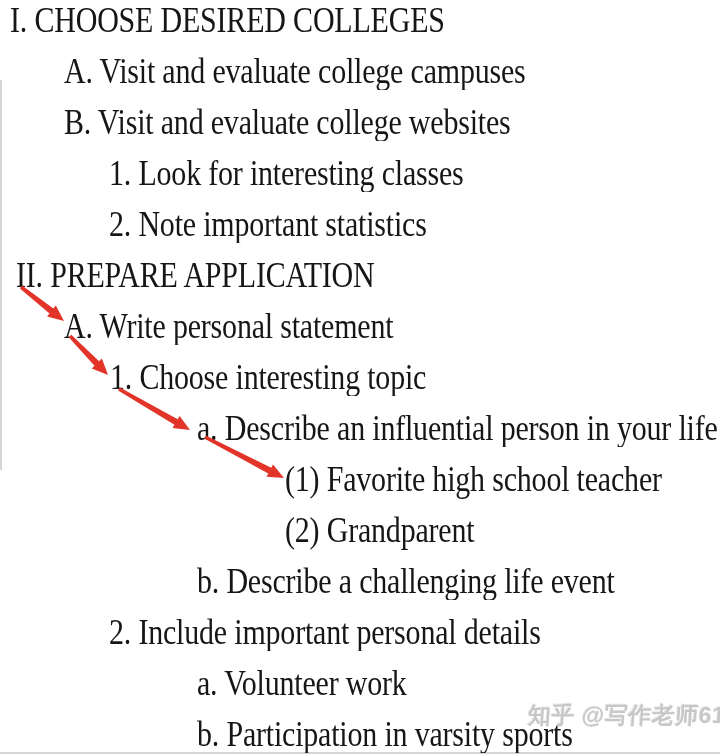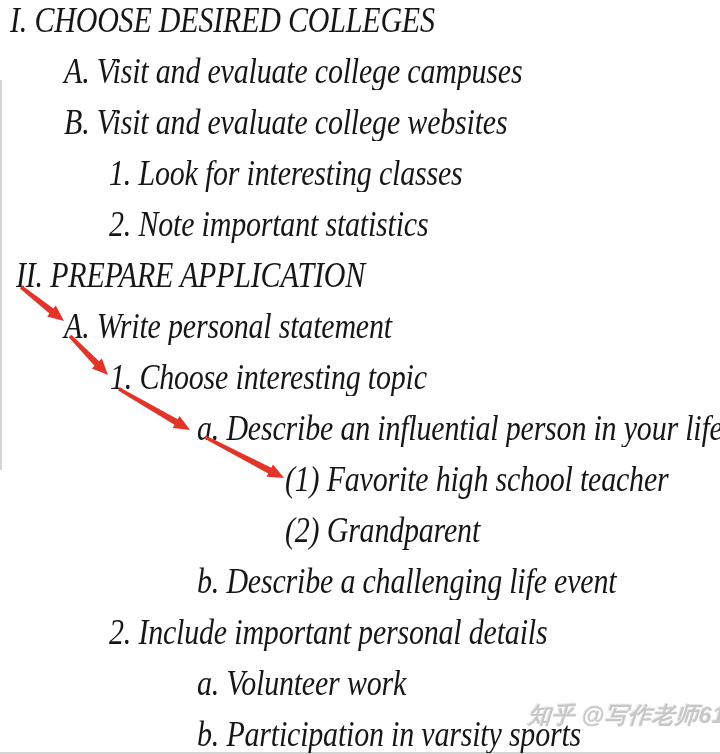--- a/index.html
+++ b/index.html
@@ -17,21 +17,20 @@
     position: relative;
     overflow: hidden;
     background: var(--background);
     font-family: "Liberation Serif", serif;
   }
   .page {
     position: absolute;
     inset: 0;
     width: 720px;
     height: 754px;
-    font-style: italic;
   }
   
   .line {
     position: absolute;
     font-size: 30px;
     line-height: 30px;
     letter-spacing: -0.2px;
     color: var(--ink);
     white-space: nowrap;
     transform: scaleY(1.22);

